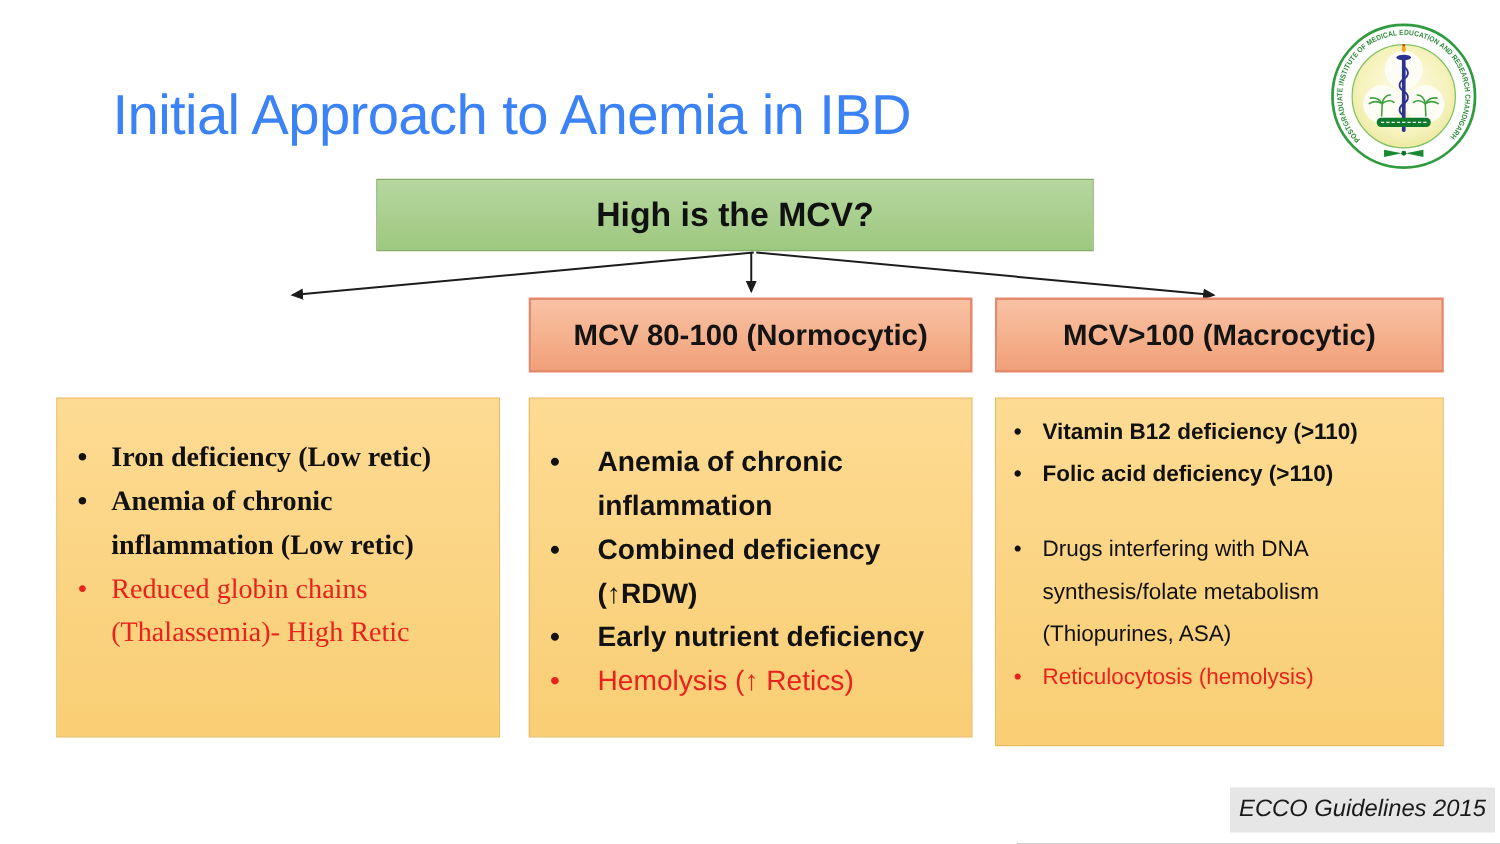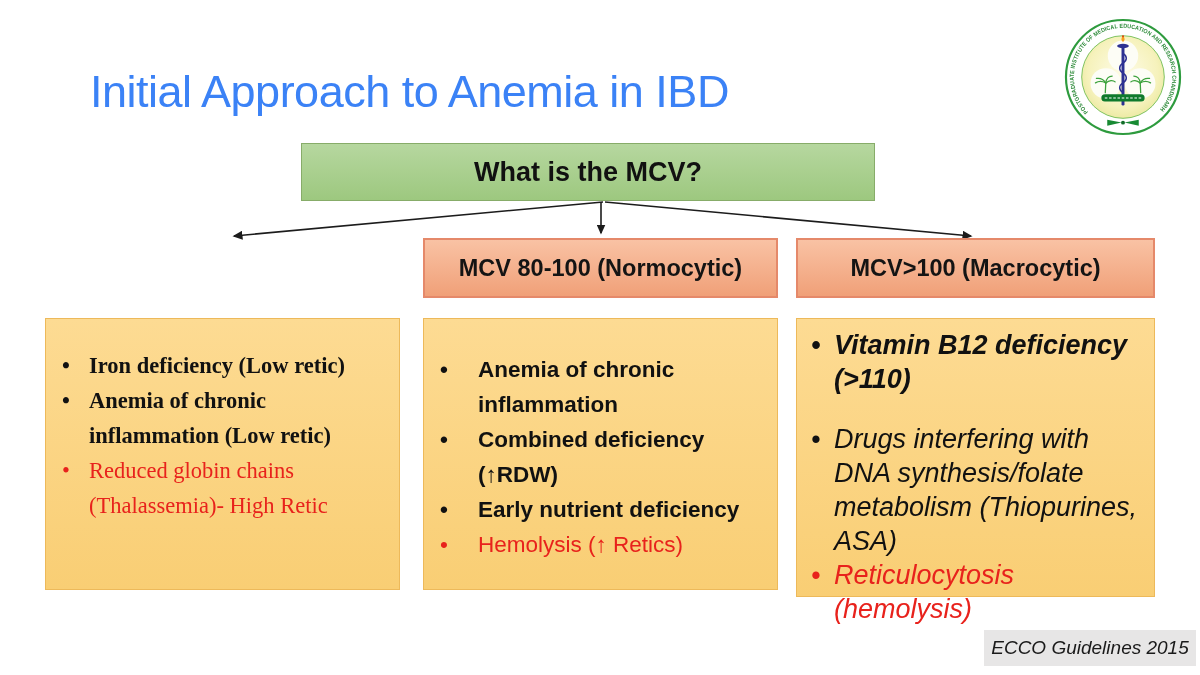--- a/index.html
+++ b/index.html
@@ -46,21 +46,21 @@
   
   ul.bullets{list-style:none;margin:0;padding:0;color:#111;}
   ul.bullets li{position:relative;font-weight:700;}
   ul.bullets li::before{content:"\2022";position:absolute;left:16px;top:0;}
   ul.bullets li.red{color:#E8221C;font-weight:400;}
   ul.bullets li.plain{font-weight:400;margin-top:26px;}
   #body-0 ul{margin-top:29px;font-size:22.5px;line-height:35px;}
   #body-0 li{padding-left:43px;padding-right:2px;}
   #body-1 ul{margin-top:33px;font-size:22.5px;line-height:35px;}
   #body-1 li{padding-left:54px;padding-right:2px;}
-  #body-2 ul{margin-top:9px;font-size:27px;line-height:34px;font-style:italic;}
+  #body-2 ul{margin-top:9px;font-size:18px;line-height:34px;}
   #body-2 li{padding-left:37px;padding-right:2px;}
   #body-2 li::before{left:14px;}
   
   #citation{
     position:absolute;left:984px;top:630px;width:212px;height:36px;
     background:#E7E6E6;display:flex;align-items:center;justify-content:center;
     font-size:19px;font-style:italic;font-weight:400;color:#1a1a1a;
   }
   
   #logo{position:absolute;left:1064px;top:18px;width:118px;height:118px;}
@@ -115,21 +115,21 @@
       <path d="M41.5,81.3 h37" stroke="#ffffff" stroke-width="1.1" stroke-dasharray="2.6 1.7"></path>
     </g>
     <g fill="#188A33">
       <path d="M44,103.5 L58.5,106.3 L44,109.5 Z"></path>
       <path d="M76,103.5 L61.5,106.3 L76,109.5 Z"></path>
       <circle cx="60" cy="106.4" r="2" fill="#0F6B26"></circle>
     </g>
   </svg>
 
   <div id="root-box">
-    <span>What is the MCV?</span>
+    <span>High is the MCV?</span>
   </div>
 
   <svg id="arrows">
     <defs>
       <marker id="ah" markerWidth="11" markerHeight="9" refX="8.5" refY="4.5" orient="auto" markerUnits="userSpaceOnUse">
         <path d="M0,0 L10,4.5 L0,9 Z" fill="#1c1c1c"></path>
       </marker>
     </defs>
     <line x1="603" y1="202" x2="234" y2="236" stroke="#1c1c1c" stroke-width="1.6" marker-end="url(#ah)"></line>
     <line x1="601" y1="202" x2="601" y2="233" stroke="#1c1c1c" stroke-width="1.6" marker-end="url(#ah)"></line>
@@ -154,20 +154,21 @@
     <ul class="bullets">
         <li>Anemia of chronic inflammation</li>
         <li>Combined deficiency (↑RDW)</li>
         <li>Early nutrient deficiency</li>
         <li class="red">Hemolysis (↑ Retics)</li>
       </ul>
   </div>
   <div class="branch-body" id="body-2">
     <ul class="bullets">
         <li>Vitamin B12 deficiency (&gt;110)</li>
+        <li>Folic acid deficiency (&gt;110)</li>
         <li class="plain">Drugs interfering with DNA synthesis/folate metabolism (Thiopurines, ASA)</li>
         <li class="red">Reticulocytosis (hemolysis)</li>
       </ul>
   </div>
 
   <div id="citation">
     <span>ECCO Guidelines 2015</span>
   </div>
 
 </div>

